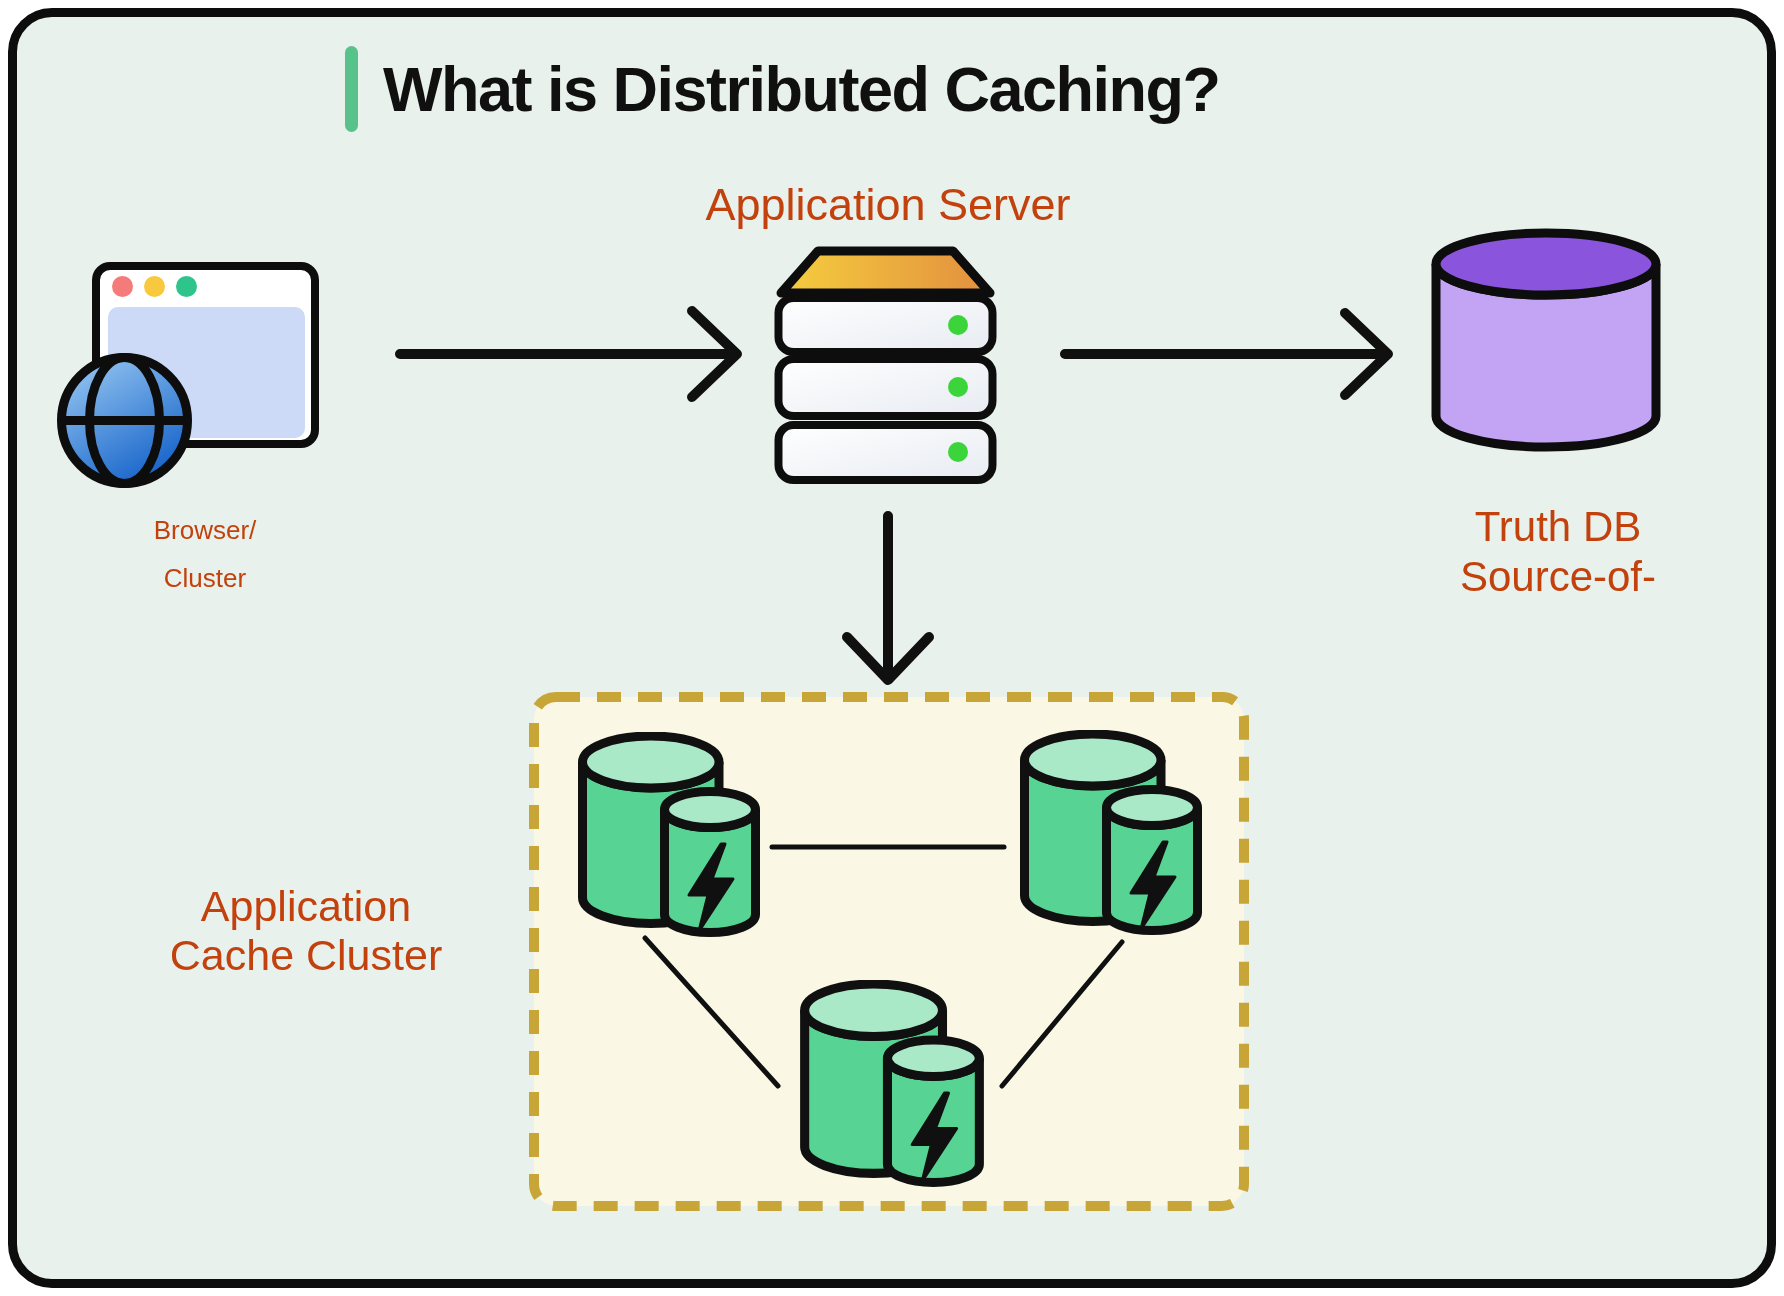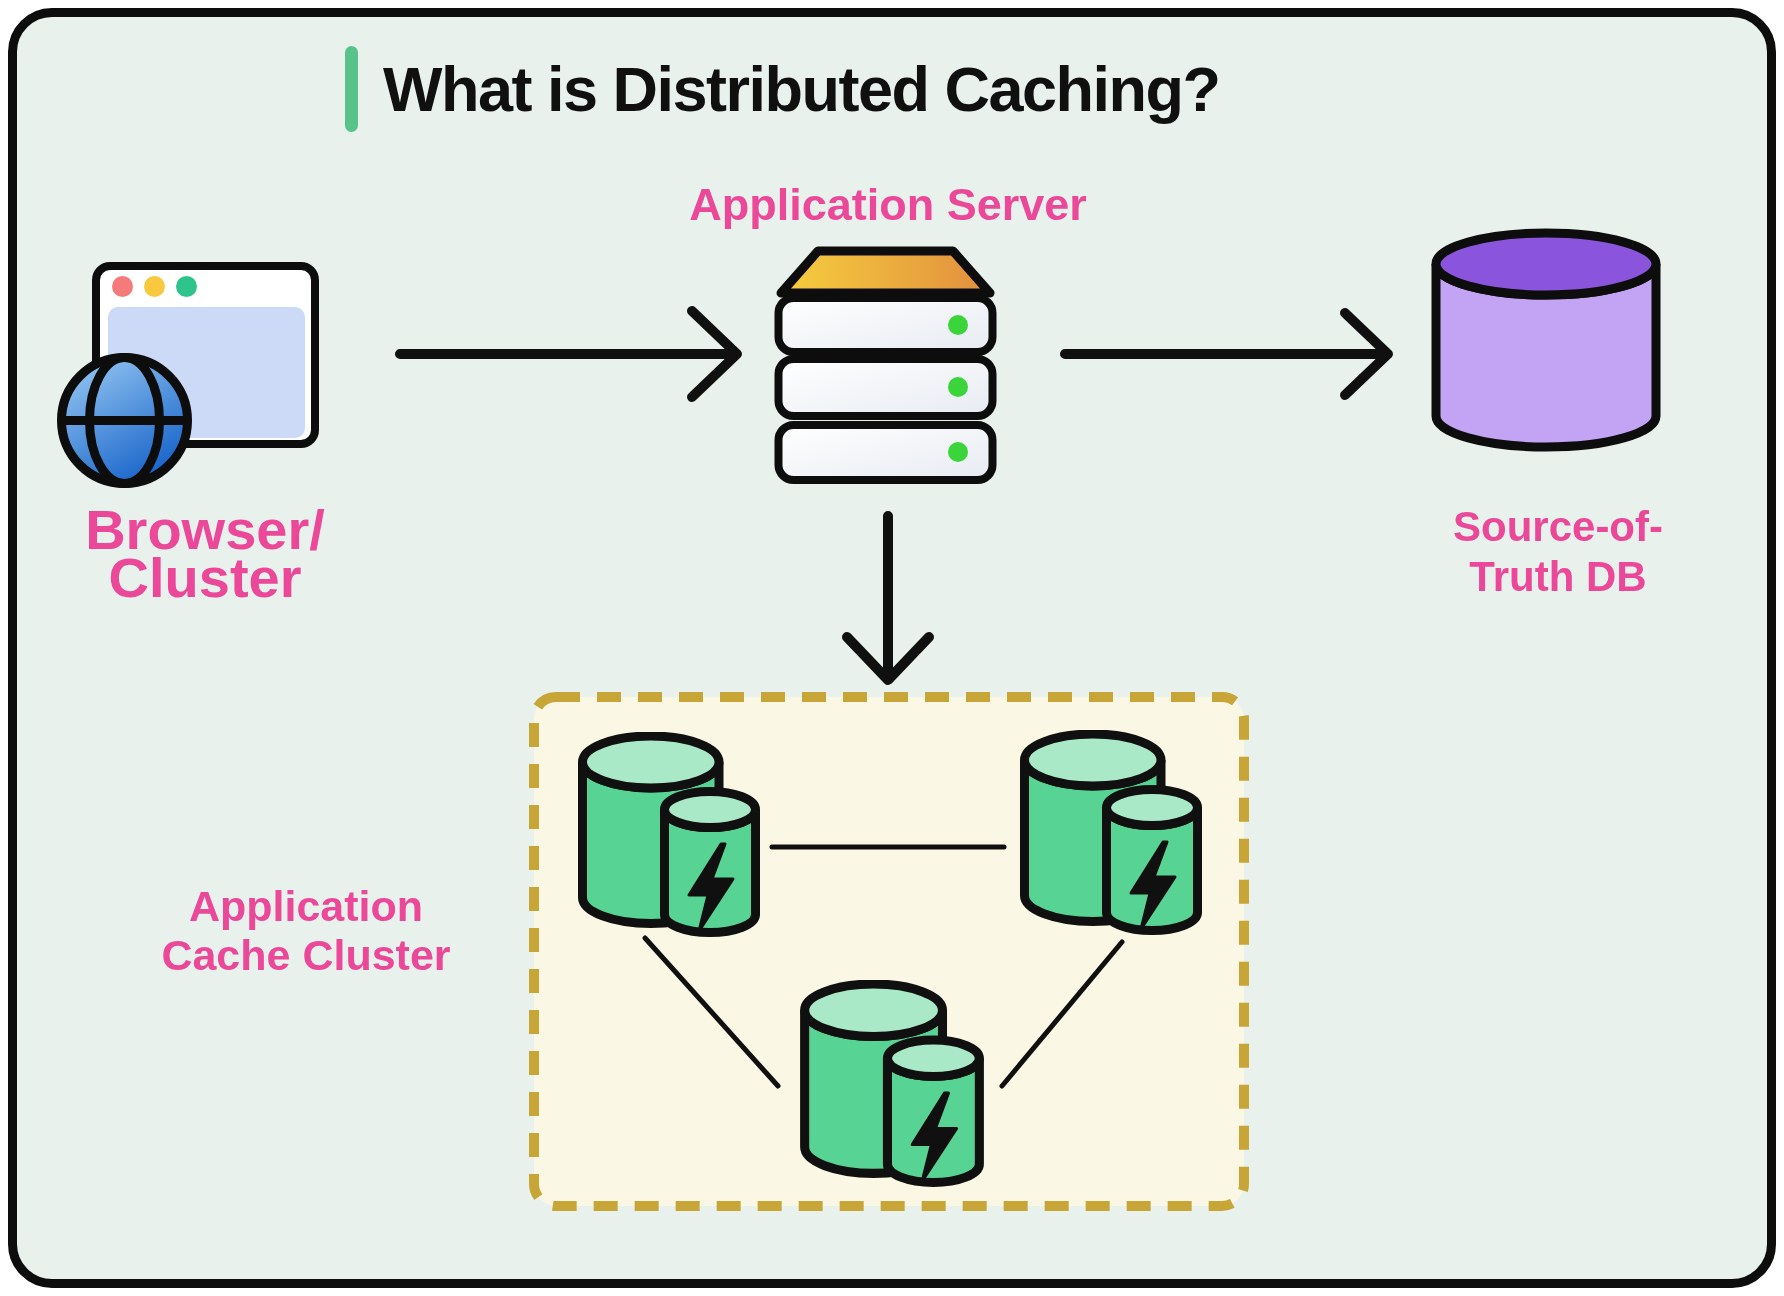--- a/index.html
+++ b/index.html
@@ -14,24 +14,24 @@
   }
   .abs{position:absolute;}
   .accent-bar{
     left:345px;top:46px;width:13px;height:86px;border-radius:7px;background:#57c289;
   }
   .page-title{
     left:383px;top:44px;font-size:63px;line-height:90px;font-weight:800;
     letter-spacing:-1.5px;white-space:nowrap;
   }
   .label{
-    color:#ec4899;font-weight:700;text-align:center;
+    color:#c2410c;font-weight:400;text-align:center;
   }
   .label .ln{display:block;}
-  .browser-label{left:55px;top:506px;width:300px;font-size:56px;line-height:48px;}
+  .browser-label{left:55px;top:506px;width:300px;font-size:26px;line-height:48px;}
   .server-label{left:638px;top:180px;width:500px;font-size:45px;line-height:50px;}
   .db-label{left:1358px;top:502px;width:400px;font-size:42px;line-height:50px;}
   .cluster-label{left:106px;top:882px;width:400px;font-size:43px;line-height:49px;}
   .browser-window{
     left:92px;top:262px;width:227px;height:186px;background:#ffffff;
     border:8px solid #0d0d0d;border-radius:18px;box-sizing:border-box;
   }
   .dot{width:21px;height:21px;border-radius:50%;}
   .dot-red{left:112px;top:276px;background:#f57a7a;}
   .dot-yellow{left:144px;top:276px;background:#f8c93f;}
@@ -115,22 +115,22 @@
     <circle cx="188" cy="85" r="10" fill="#3bd43b"></circle>
     <circle cx="188" cy="147" r="10" fill="#3bd43b"></circle>
     <circle cx="188" cy="212" r="10" fill="#3bd43b"></circle>
   </svg>
 
   <svg class="abs" style="left:1426px;top:228px;" width="240" height="235">
     <path d="M 10 36 L 10 188 A 110 31 0 0 0 230 188 L 230 36 A 110 31 0 0 1 10 36 Z" fill="#c3a4f4" stroke="#0d0d0d" stroke-width="9"></path>
     <ellipse cx="120" cy="36" rx="110" ry="31" fill="#8a55dc" stroke="#0d0d0d" stroke-width="9"></ellipse>
   </svg>
   <div class="abs label db-label">
+    <span class="ln">Truth DB</span>
     <span class="ln">Source-of-</span>
-    <span class="ln">Truth DB</span>
   </div>
 
   <svg class="abs" style="left:578px;top:732px;" width="182" height="205" preserveAspectRatio="none">
       <use href="#cnode"></use>
     </svg>
   <svg class="abs" style="left:1020px;top:730px;" width="182" height="205" preserveAspectRatio="none">
       <use href="#cnode"></use>
     </svg>
   <svg class="abs" style="left:797px;top:980px;" width="190" height="207" preserveAspectRatio="none">
       <use href="#cnode"></use>

